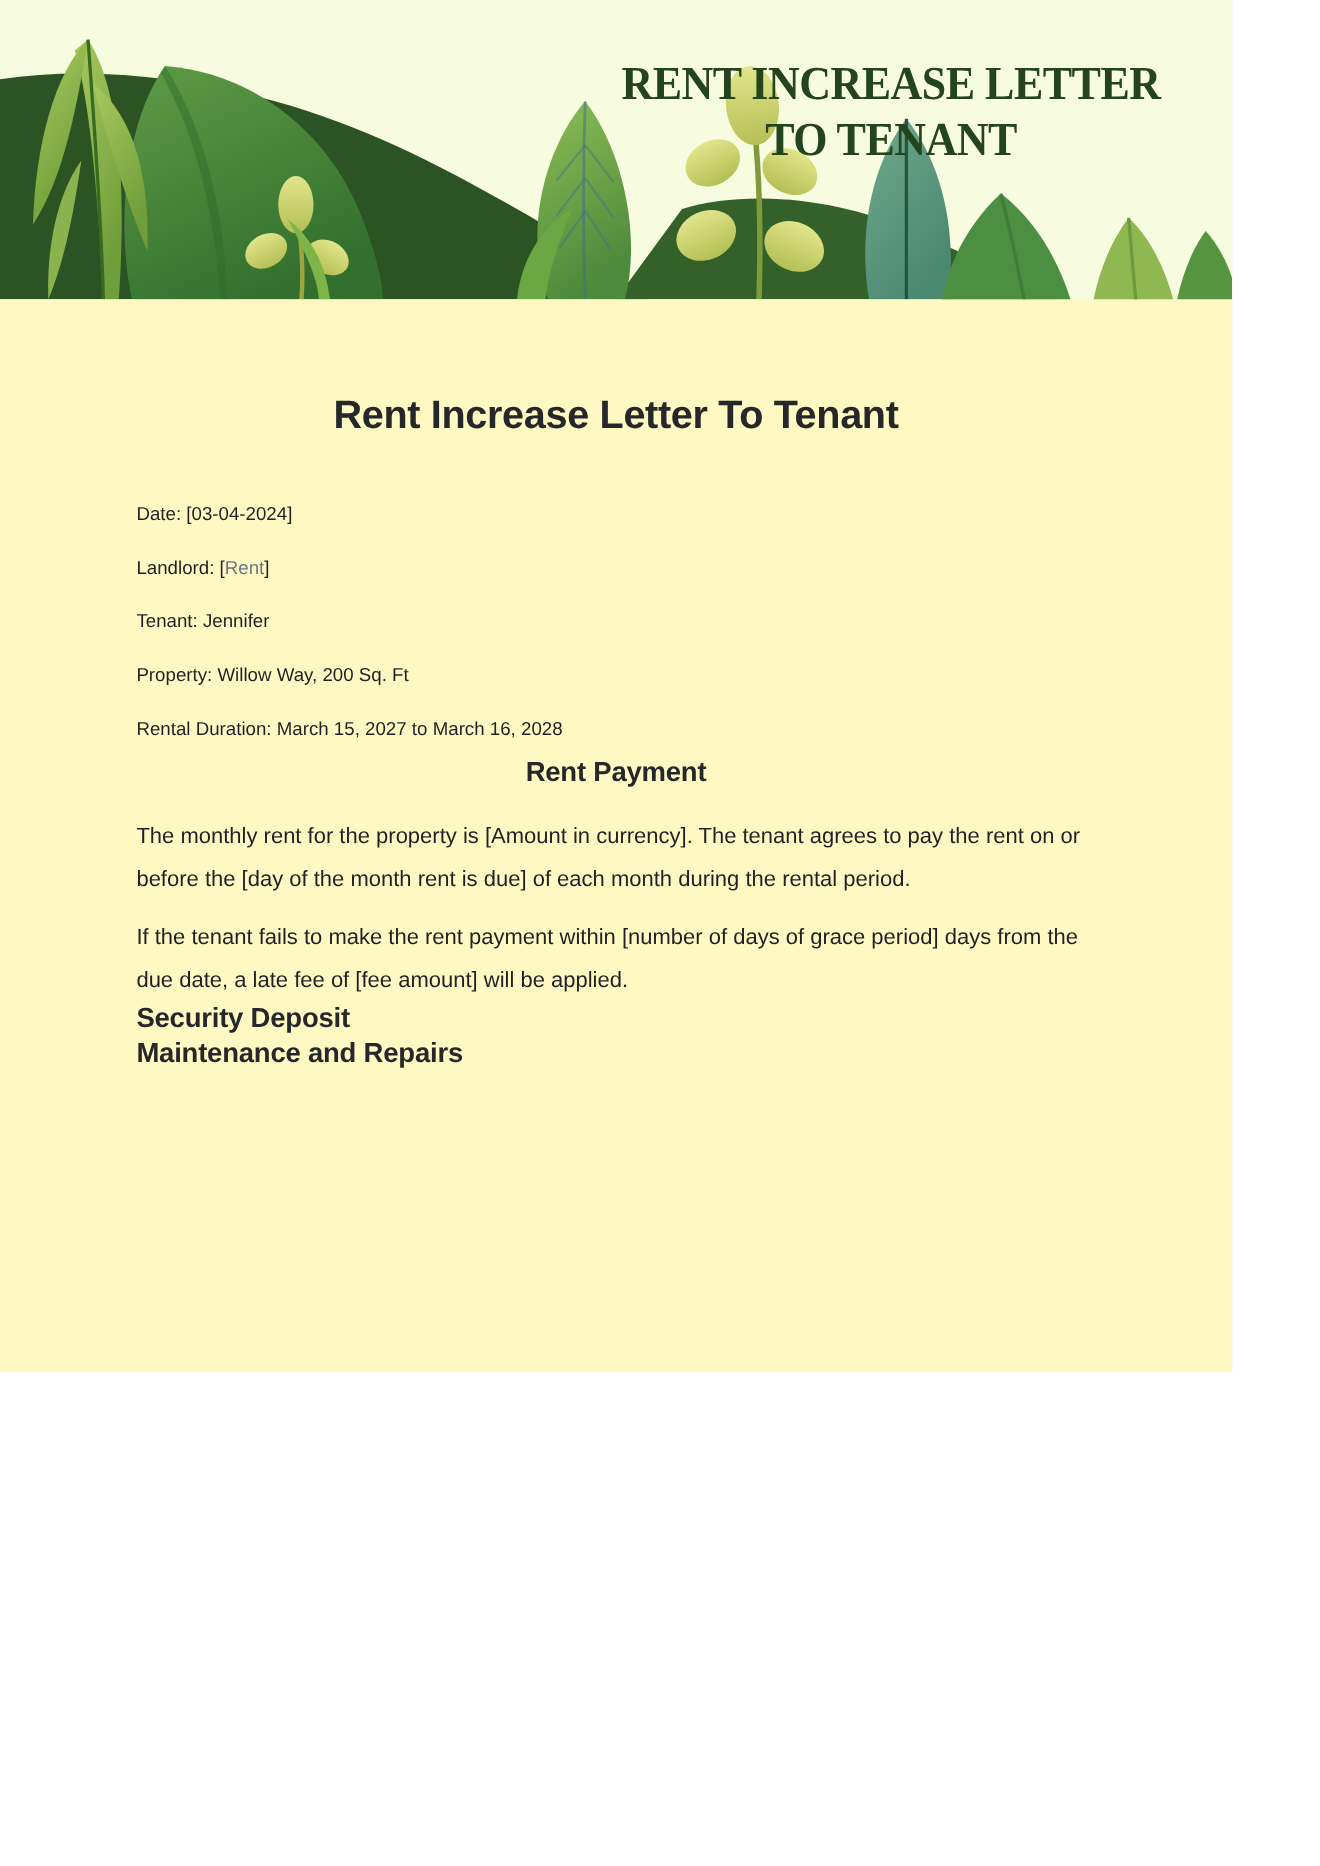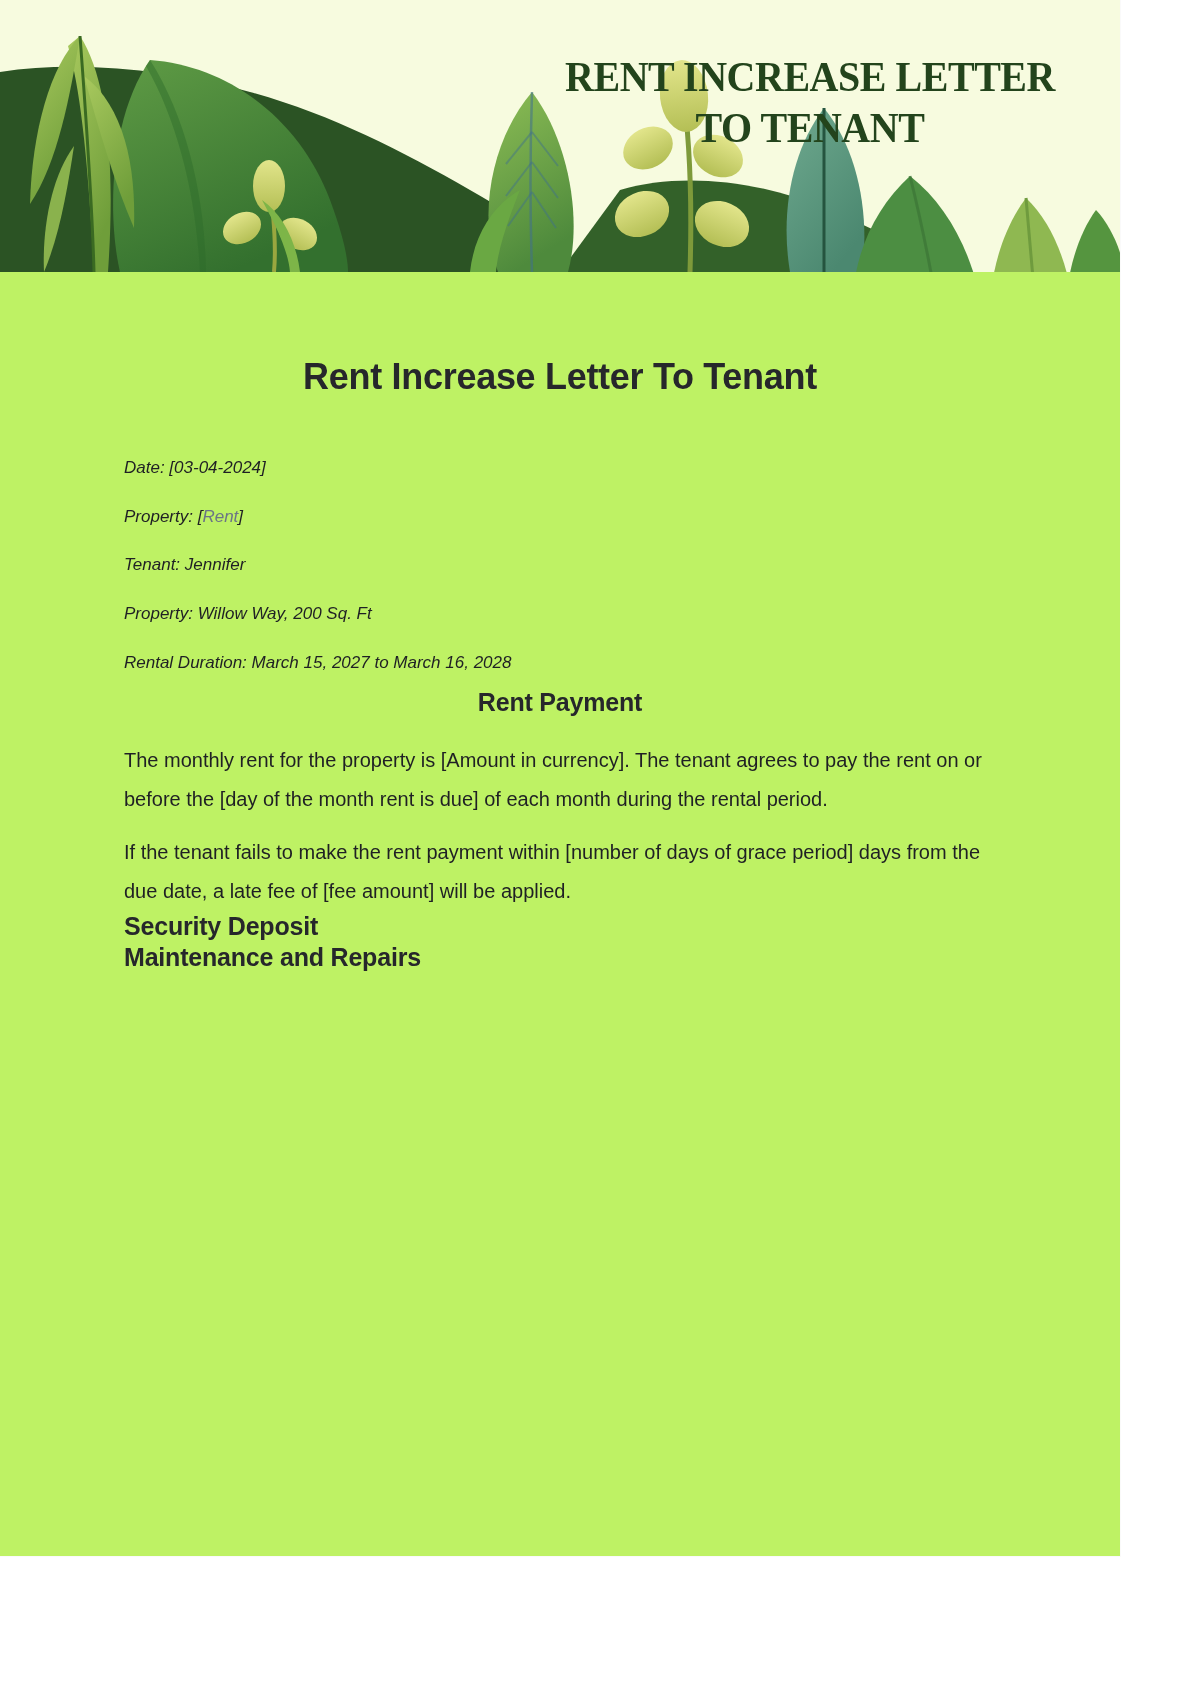--- a/index.html
+++ b/index.html
@@ -11,22 +11,22 @@
     font-family:"Liberation Sans", sans-serif;
     position:relative;
     overflow:hidden;
   }
 
   
   .page {
     position:absolute;
     left:0; top:0;
     width:1120px;
-    height:1556px;
-    background:#bef264;
+    height:1247px;
+    background:#fef9c3;
     box-shadow:0 0 0 1px rgba(0,0,0,0.02);
   }
 
   
   .header-band {
     position:relative;
     width:1120px;
     height:272px;
     background:#f7fbdf;
     overflow:hidden;
@@ -75,21 +75,20 @@
   }
 
   .meta {
     margin-top:58px;
   }
   .meta p {
     margin:0 0 24px 0;
     font-size:17px;
     line-height:1.45;
     color:#1f2024;
-    font-style:italic;
   }
   .meta p:last-child { margin-bottom:12px; }
   .ph { color:#6b7486; }
 
   h2.section {
     margin:0;
     font-size:25px;
     font-weight:700;
     color:#26272b;
     letter-spacing:-0.2px;
@@ -205,21 +204,21 @@
   </div>
 
   <div class="doc">
 
     <h1 class="doc-title">Rent Increase Letter To Tenant</h1>
 
     <div class="meta">
 
       <p><span>Date: </span><span>[03-04-2024]</span></p>
 
-      <p><span>Property: </span><span>[</span><span class="ph">Rent</span><span>]</span></p>
+      <p><span>Landlord: </span><span>[</span><span class="ph">Rent</span><span>]</span></p>
 
       <p>Tenant: Jennifer</p>
       <p>Property: Willow Way, 200 Sq. Ft</p>
       <p>Rental Duration: March 15, 2027 to March 16, 2028</p>
     </div>
 
     <h2 class="section sec-rent">Rent Payment</h2>
     <p class="body">The monthly rent for the property is [Amount in currency]. The tenant agrees to pay the rent on or before the [day of the month rent is due] of each month during the rental period.</p>
     <p class="body">If the tenant fails to make the rent payment within [number of days of grace period] days from the due date, a late fee of [fee amount] will be applied.</p>
 

